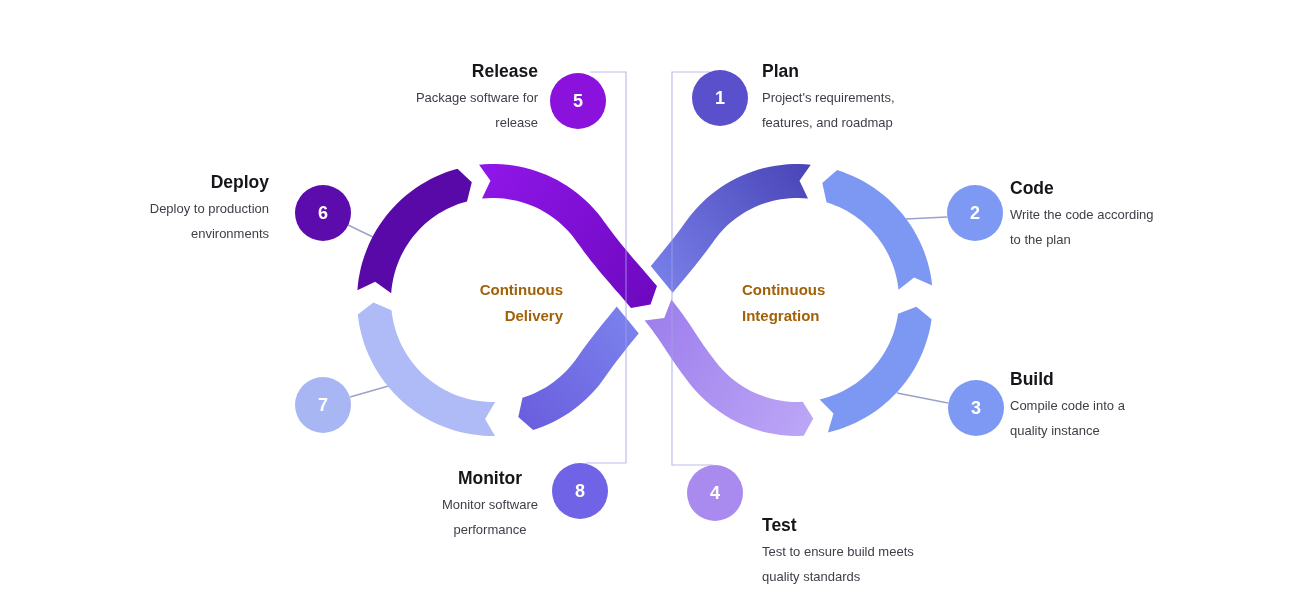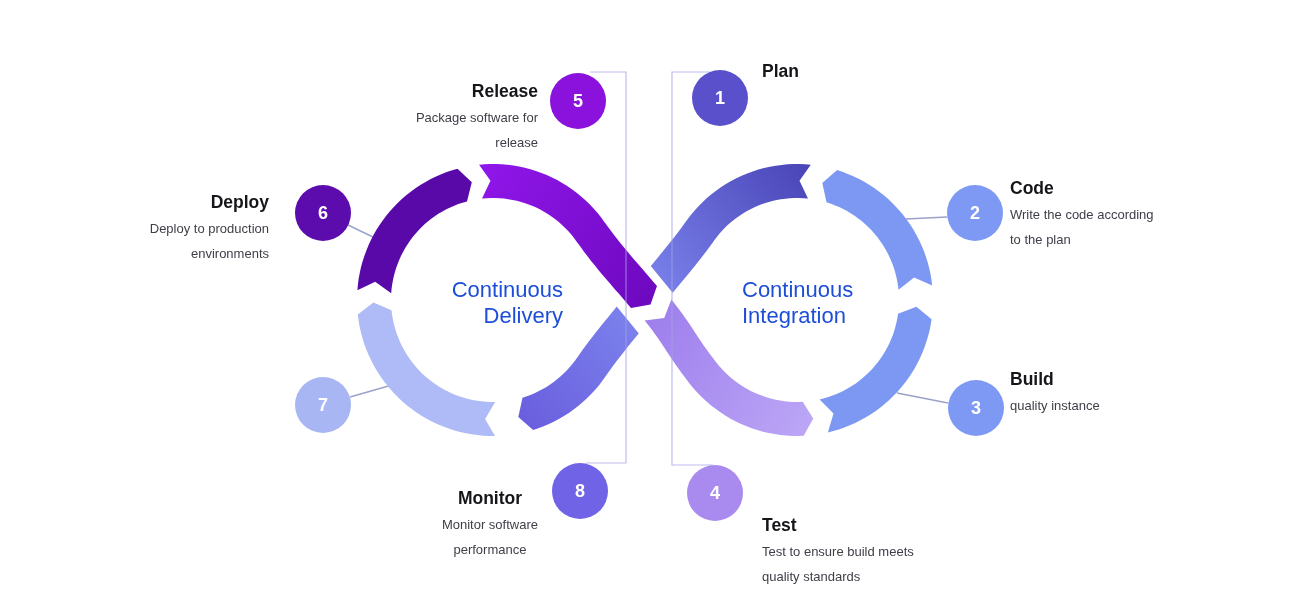--- a/index.html
+++ b/index.html
@@ -1,24 +1,24 @@
 <!DOCTYPE html>
 <html><head>
 <meta charset="utf-8">
 <style>
   html,body{margin:0;padding:0;background:#fff;}
   .stage{position:relative;width:1293px;height:600px;background:#fff;overflow:hidden;
          font-family:"Liberation Sans",sans-serif;}
   #loops{position:absolute;left:0;top:0;z-index:1;}
   .step{position:absolute;z-index:3;}
-  .step.al-right{text-align:right;margin-top:20px;}
+  .step.al-right{text-align:right;}
   .step.al-left{text-align:left;}
   .step-title{font-weight:700;font-size:17.5px;line-height:24px;color:#15151A;margin-bottom:2px;}
   .step-desc{font-weight:400;font-size:13px;line-height:25px;color:#3E3E48;}
-  .loop-label{position:absolute;z-index:3;font-weight:400;font-size:22px;line-height:25.5px;color:#1d4ed8;}
+  .loop-label{position:absolute;z-index:3;font-weight:700;font-size:15px;line-height:25.5px;color:#a16207;}
   .loop-label.al-right{text-align:right;}
   .badge{position:absolute;z-index:4;width:56px;height:56px;border-radius:50%;
          display:flex;align-items:center;justify-content:center;
          color:#fff;font-weight:700;font-size:18px;}
 </style>
 </head>
 <body>
 
 <div class="stage">
 
@@ -74,33 +74,38 @@
   <div class="step al-right" style="right:755px;top:466px;text-align:center;">
     <div class="step-title">Monitor</div>
     <div class="step-desc">
       <div>Monitor software</div>
       <div>performance</div>
     </div>
   </div>
 
   <div class="step al-left" style="left:762px;top:59px;">
     <div class="step-title">Plan</div>
+    <div class="step-desc">
+      <div>Project's requirements,</div>
+      <div>features, and roadmap</div>
+    </div>
   </div>
 
   <div class="step al-left" style="left:1010px;top:176px;">
     <div class="step-title">Code</div>
     <div class="step-desc">
       <div>Write the code according</div>
       <div>to the plan</div>
     </div>
   </div>
 
   <div class="step al-left" style="left:1010px;top:367px;">
     <div class="step-title">Build</div>
     <div class="step-desc">
+      <div>Compile code into a</div>
       <div>quality instance</div>
     </div>
   </div>
 
   <div class="step al-left" style="left:762px;top:465px;margin-top:48px;">
     <div class="step-title">Test</div>
     <div class="step-desc">
       <div>Test to ensure build meets</div>
       <div>quality standards</div>
     </div>

